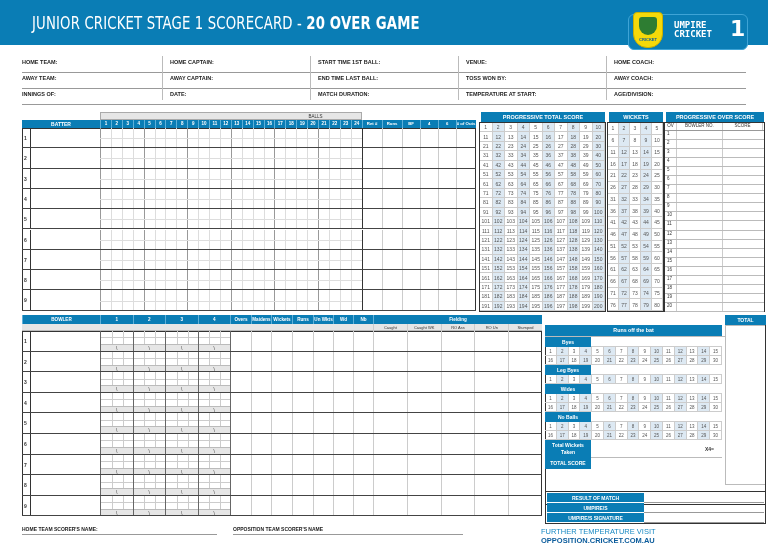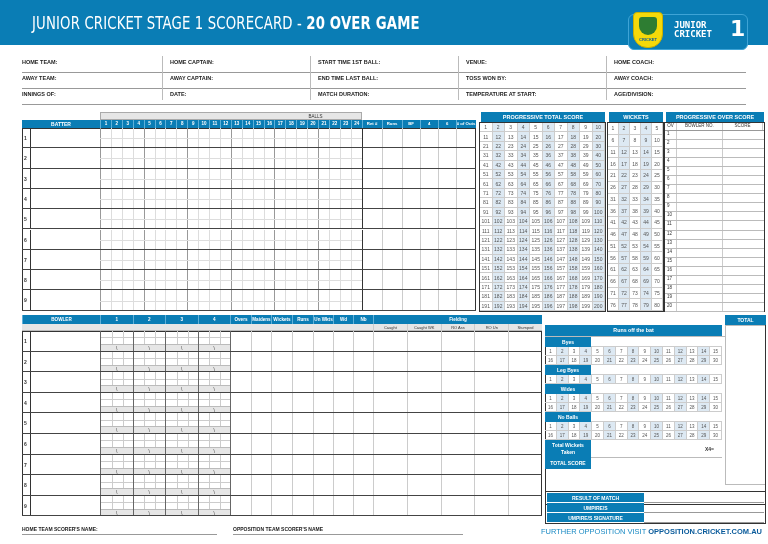--- a/index.html
+++ b/index.html
@@ -29,21 +29,21 @@
 
 <div class="hdr">
   <div class="hdr-title"><span>JUNIOR CRICKET STAGE 1 SCORECARD - </span><b>20 OVER GAME</b></div>
 </div>
 <div class="logo-box"></div>
 <div class="logo-shield">
     <div class="in"></div>
     <div class="tx">CRICKET</div>
   </div>
 <div class="logo-text">
-    <div>JUNIOR</div>
+    <div>UMPIRE</div>
     <div>CRICKET</div>
   </div>
 <div class="logo-num">1</div>
 
 <div class="info" style="left:22px">
   <div class="row">HOME TEAM:</div>
   <div class="row">AWAY TEAM:</div>
   <div class="row">INNINGS OF:</div>
 </div>
 <div class="vsep" style="left:162px"></div>
@@ -1331,13 +1331,13 @@
     <div style="position: absolute; left: 2px; top: 177.5px; width: 97px; height: 10px; background: rgb(10, 125, 181); color: rgb(255, 255, 255); font-size: 5px; font-weight: bold; text-align: center; line-height: 10px; border-bottom: 1px solid rgb(255, 255, 255);">RESULT OF MATCH</div>
     <div style="position: absolute; left: 99px; top: 177.5px; width: 120px; height: 10px; border-bottom: 1px solid rgb(153, 153, 153);"></div>
     <div style="position: absolute; left: 2px; top: 187.5px; width: 97px; height: 10px; background: rgb(10, 125, 181); color: rgb(255, 255, 255); font-size: 5px; font-weight: bold; text-align: center; line-height: 10px; border-bottom: 1px solid rgb(255, 255, 255);">UMPIRE/S</div>
     <div style="position: absolute; left: 99px; top: 187.5px; width: 120px; height: 10px; border-bottom: 1px solid rgb(153, 153, 153);"></div>
     <div style="position: absolute; left: 2px; top: 197.5px; width: 97px; height: 10px; background: rgb(10, 125, 181); color: rgb(255, 255, 255); font-size: 5px; font-weight: bold; text-align: center; line-height: 10px; border-bottom: 1px solid rgb(255, 255, 255);">UMPIRE/S SIGNATURE</div>
     <div style="position: absolute; left: 99px; top: 197.5px; width: 120px; height: 10px; border-bottom: 1px solid rgb(153, 153, 153);"></div>
   </div>
 
 <div class="lbl" style="left:22px;top:526px;width:195px;border-bottom:1px solid #999;padding-bottom:2px">HOME TEAM SCORER'S NAME:</div>
 <div class="lbl" style="left:233px;top:526px;width:230px;border-bottom:1px solid #999;padding-bottom:2px">OPPOSITION TEAM SCORER'S NAME</div>
-<div class="footer-note"><span>FURTHER OPPOSITION VISIT </span><b>OPPOSITION.CRICKET.COM.AU</b></div>
+<div class="footer-note"><span>FURTHER TEMPERATURE VISIT </span><b>OPPOSITION.CRICKET.COM.AU</b></div>
 
 </body></html>

